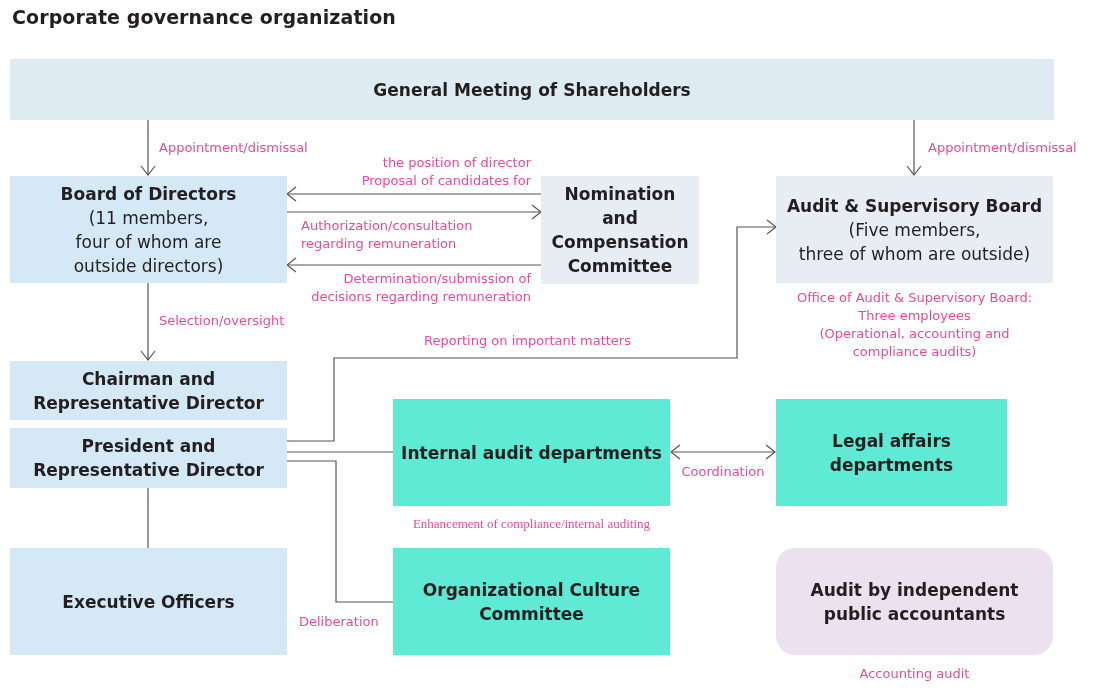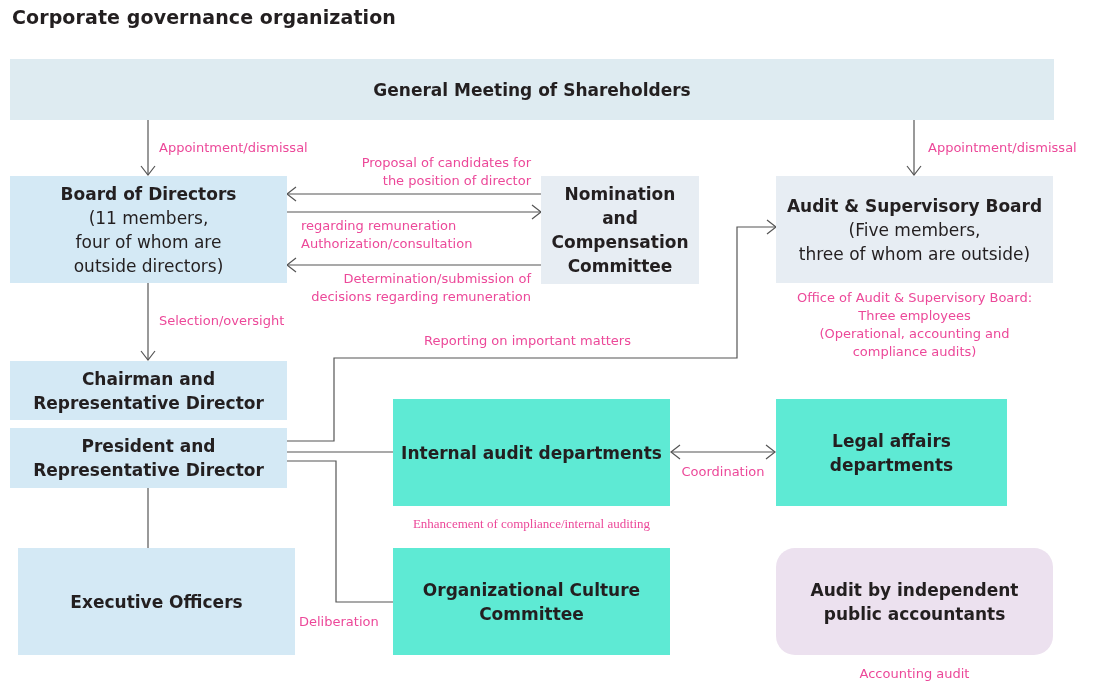--- a/index.html
+++ b/index.html
@@ -96,45 +96,45 @@
 </div>
 
 <div class="box teal" style="left:393px;top:399px;width:277px;height:107px;">
   <div class="main">Internal audit departments</div>
 </div>
 
 <div class="box teal" style="left:776px;top:399px;width:231px;height:107px;">
   <div class="main">Legal affairs departments</div>
 </div>
 
-<div class="box blue" style="left:10px;top:548px;width:277px;height:107px;margin-left:8px;">
+<div class="box blue" style="left:10px;top:548px;width:277px;height:107px;">
   <div class="main">Executive Officers</div>
 </div>
 
 <div class="box teal" style="left:393px;top:548px;width:277px;height:107px;">
   <div class="main">Organizational Culture</div>
   <div class="main">Committee</div>
 </div>
 
 <div class="box lilac" style="left:776px;top:548px;width:277px;height:107px;">
   <div class="main">Audit by independent</div>
   <div class="main">public accountants</div>
 </div>
 
 <div class="lbl" style="left:159px;top:139px;">Appointment/dismissal</div>
 <div class="lbl" style="left:928px;top:139px;">Appointment/dismissal</div>
 
 <div class="lbl r" style="left:330px;top:154px;width:201px;">
+  <div>the position of director</div>
   <div>Proposal of candidates for</div>
-  <div>the position of director</div>
 </div>
 
 <div class="lbl" style="left:301px;top:217px;">
+  <div>Authorization/consultation</div>
   <div>regarding remuneration</div>
-  <div>Authorization/consultation</div>
 </div>
 
 <div class="lbl r" style="left:290px;top:270px;width:241px;">
   <div>Determination/submission of</div>
   <div>decisions regarding remuneration</div>
 </div>
 
 <div class="lbl" style="left:159px;top:312px;">Selection/oversight</div>
 <div class="lbl" style="left:424px;top:332px;">Reporting on important matters</div>
 

